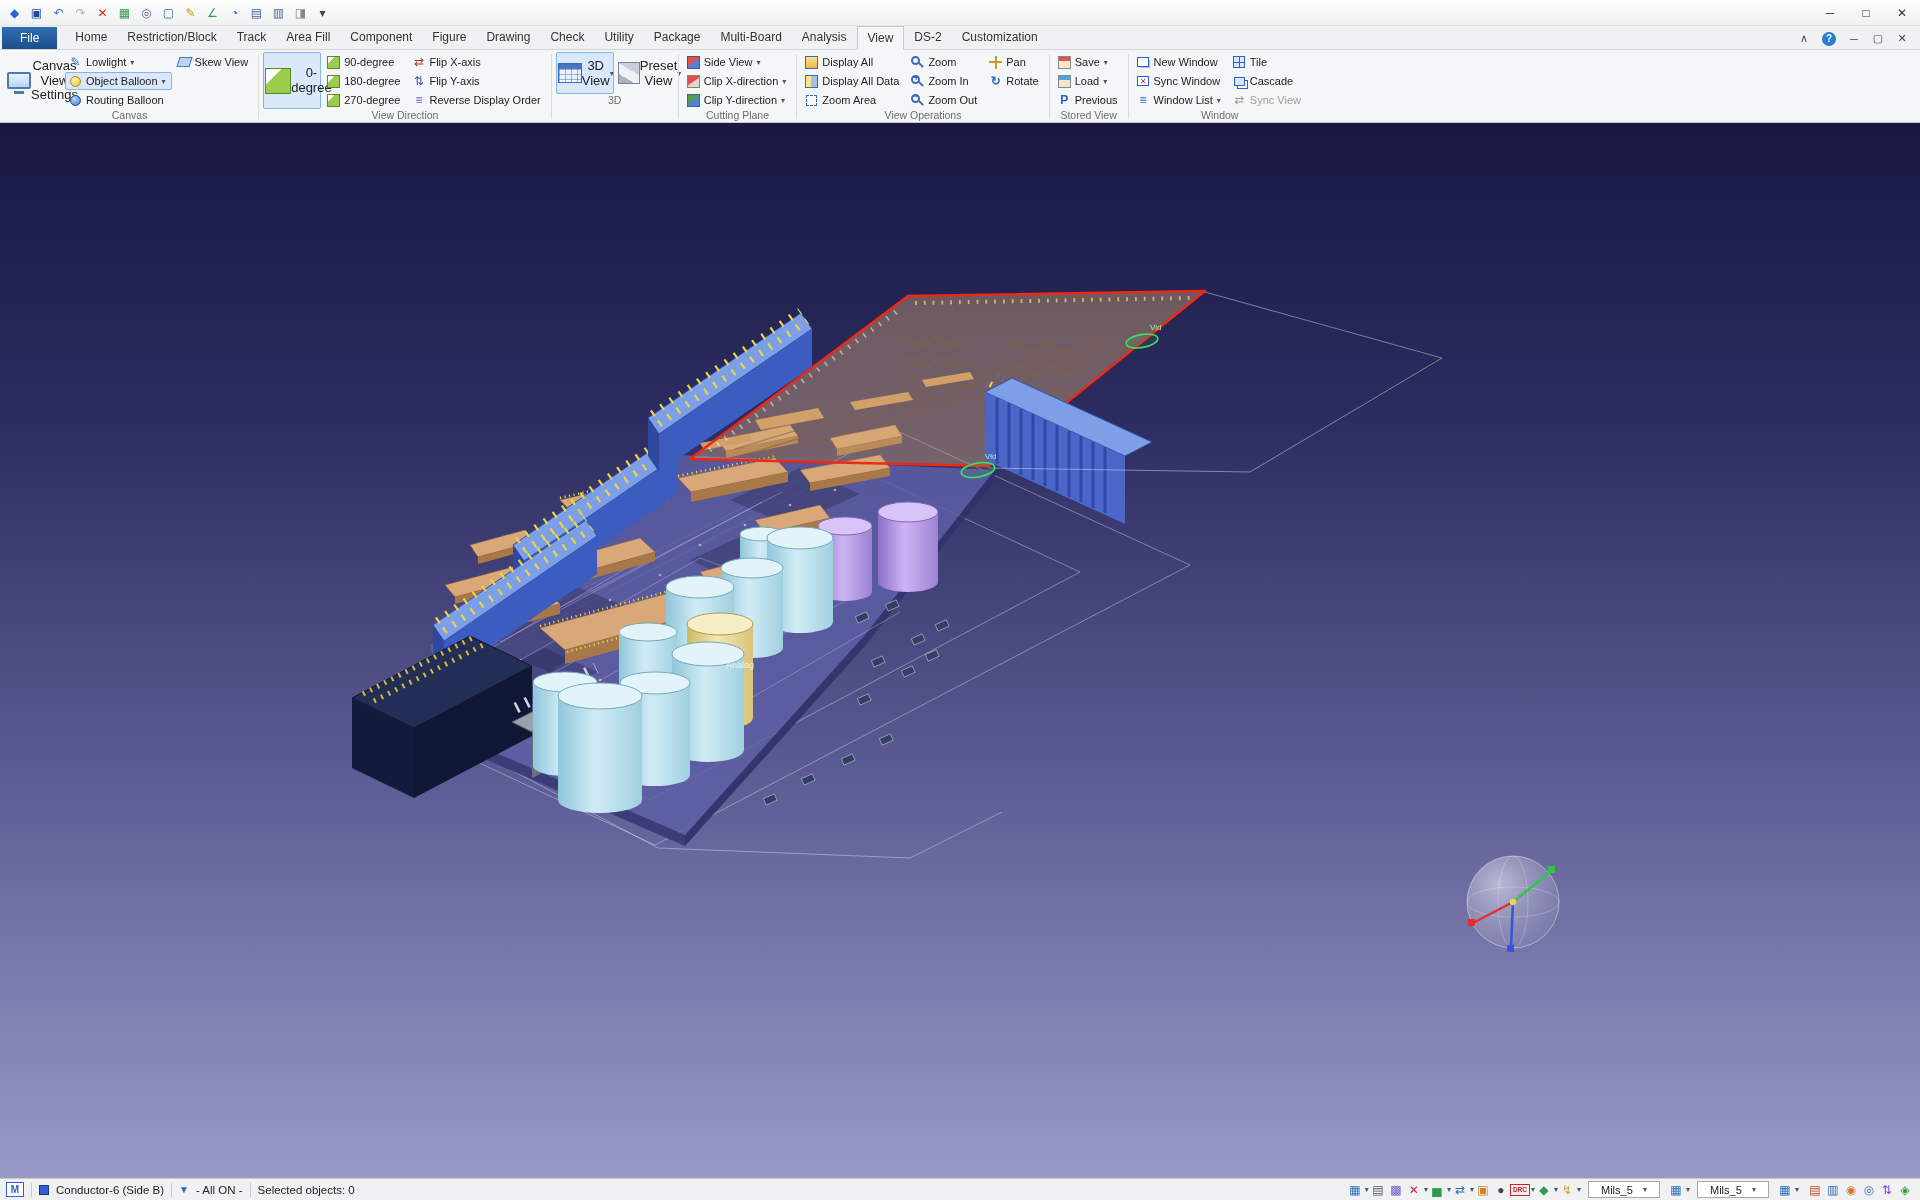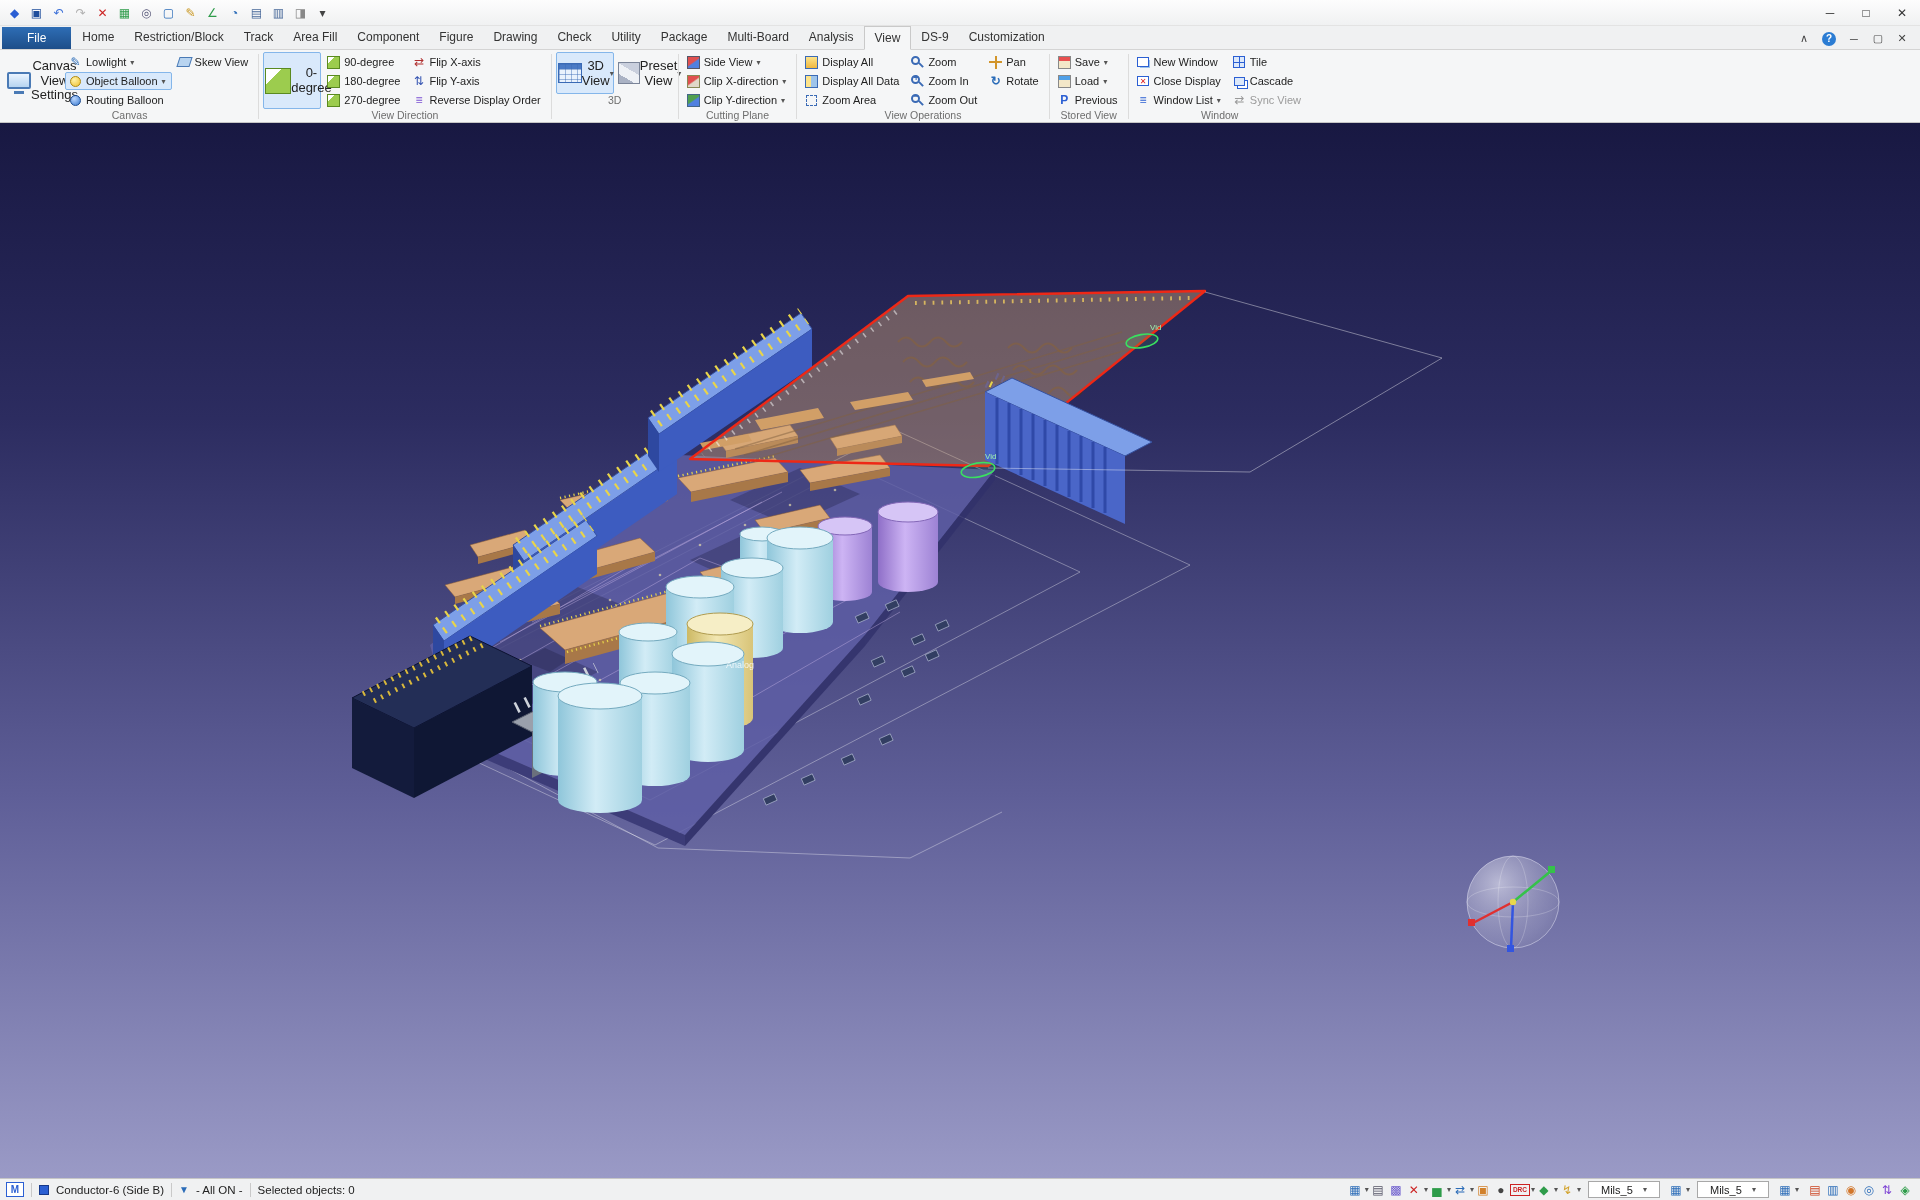--- a/index.html
+++ b/index.html
@@ -8,21 +8,21 @@
   
   .titlebar{height:26px;background:linear-gradient(#fdfdfd,#f0f1f2);display:flex;align-items:center;position:relative;border-bottom:1px solid #e3e3e3}
   .qat{display:flex;align-items:center;gap:1px;padding-left:4px;z-index:2}
   .qi{width:21px;height:19px;display:flex;align-items:center;justify-content:center;font-size:12px;border-radius:2px}
   .title{position:absolute;left:0;right:0;text-align:center;font-size:12px;color:#1a1a1a;pointer-events:none}
   .wincontrols{margin-left:auto;display:flex;z-index:2}
   .wc{width:36px;height:25px;display:flex;align-items:center;justify-content:center;font-size:12px;color:#333}
   
   .tabrow{height:24px;background:#f0f1f2;display:flex;align-items:flex-end;border-bottom:1px solid #d4d4d4;padding-left:2px}
   .tab{padding:4px 10px 4px;font-size:12px;color:#333;white-space:nowrap}
-  .tab.filetab{background:linear-gradient(#2e6db5,#1d4e89);color:#fff;padding:4px 25px;margin-right:1px}
+  .tab.filetab{background:linear-gradient(#2e6db5,#1d4e89);color:#fff;padding:4px 18px;margin-right:8px}
   .tab.active{background:#f5f6f7;border:1px solid #c9c9c9;border-bottom:1px solid #f5f6f7;margin-bottom:-1px}
   .tabrow-right{margin-left:auto;display:flex;align-items:center;gap:4px;padding:0 8px 2px;color:#444}
   .tri{width:20px;height:17px;display:flex;align-items:center;justify-content:center;font-size:11px}
   .tri.helpic{color:#fff;background:#2b7cd3;border-radius:50%;width:14px;height:14px;font-size:10px;font-weight:bold;margin:0 4px}
   
   .ribbon{height:73px;background:#f5f6f7;border-bottom:1px solid #c6c6c6;display:flex;align-items:stretch;padding:1px 2px 0}
   .rgroup{display:flex;flex-direction:column;padding:1px 3px 0}
   .rsep{width:1px;background:#dcdcdc;margin:3px 1px}
   .rg-content{flex:1;display:flex;align-items:stretch;gap:2px}
   .rg-label{text-align:center;font-size:10.5px;color:#6e6e6e;padding:0 4px 16px;white-space:nowrap}
@@ -126,21 +126,21 @@
       <div class="tab">Area Fill</div>
       <div class="tab">Component</div>
       <div class="tab">Figure</div>
       <div class="tab">Drawing</div>
       <div class="tab">Check</div>
       <div class="tab">Utility</div>
       <div class="tab">Package</div>
       <div class="tab">Multi-Board</div>
       <div class="tab">Analysis</div>
       <div class="tab active">View</div>
-      <div class="tab">DS-9</div>
+      <div class="tab">DS-2</div>
       <div class="tab">Customization</div>
     </div>
   <div class="tabrow-right">
       <div class="tri">∧</div>
       <div class="tri helpic">?</div>
       <div class="tri">─</div>
       <div class="tri">▢</div>
       <div class="tri">✕</div>
     </div>
 </div>
@@ -369,21 +369,21 @@
         <div class="sbtn">
             <span class="si">
               <span class="ic-newwin"></span>
             </span>
             <span>New Window</span>
           </div>
         <div class="sbtn">
             <span class="si">
               <span class="ic-closewin"></span>
             </span>
-            <span>Close Display</span>
+            <span>Sync Window</span>
           </div>
         <div class="sbtn dd">
             <span class="si gly" style="color:#2b5fd3">≡</span>
             <span>Window List</span>
           </div>
       </div>
       <div class="smallcol">
         <div class="sbtn">
             <span class="si">
               <span class="ic-tile"></span>

